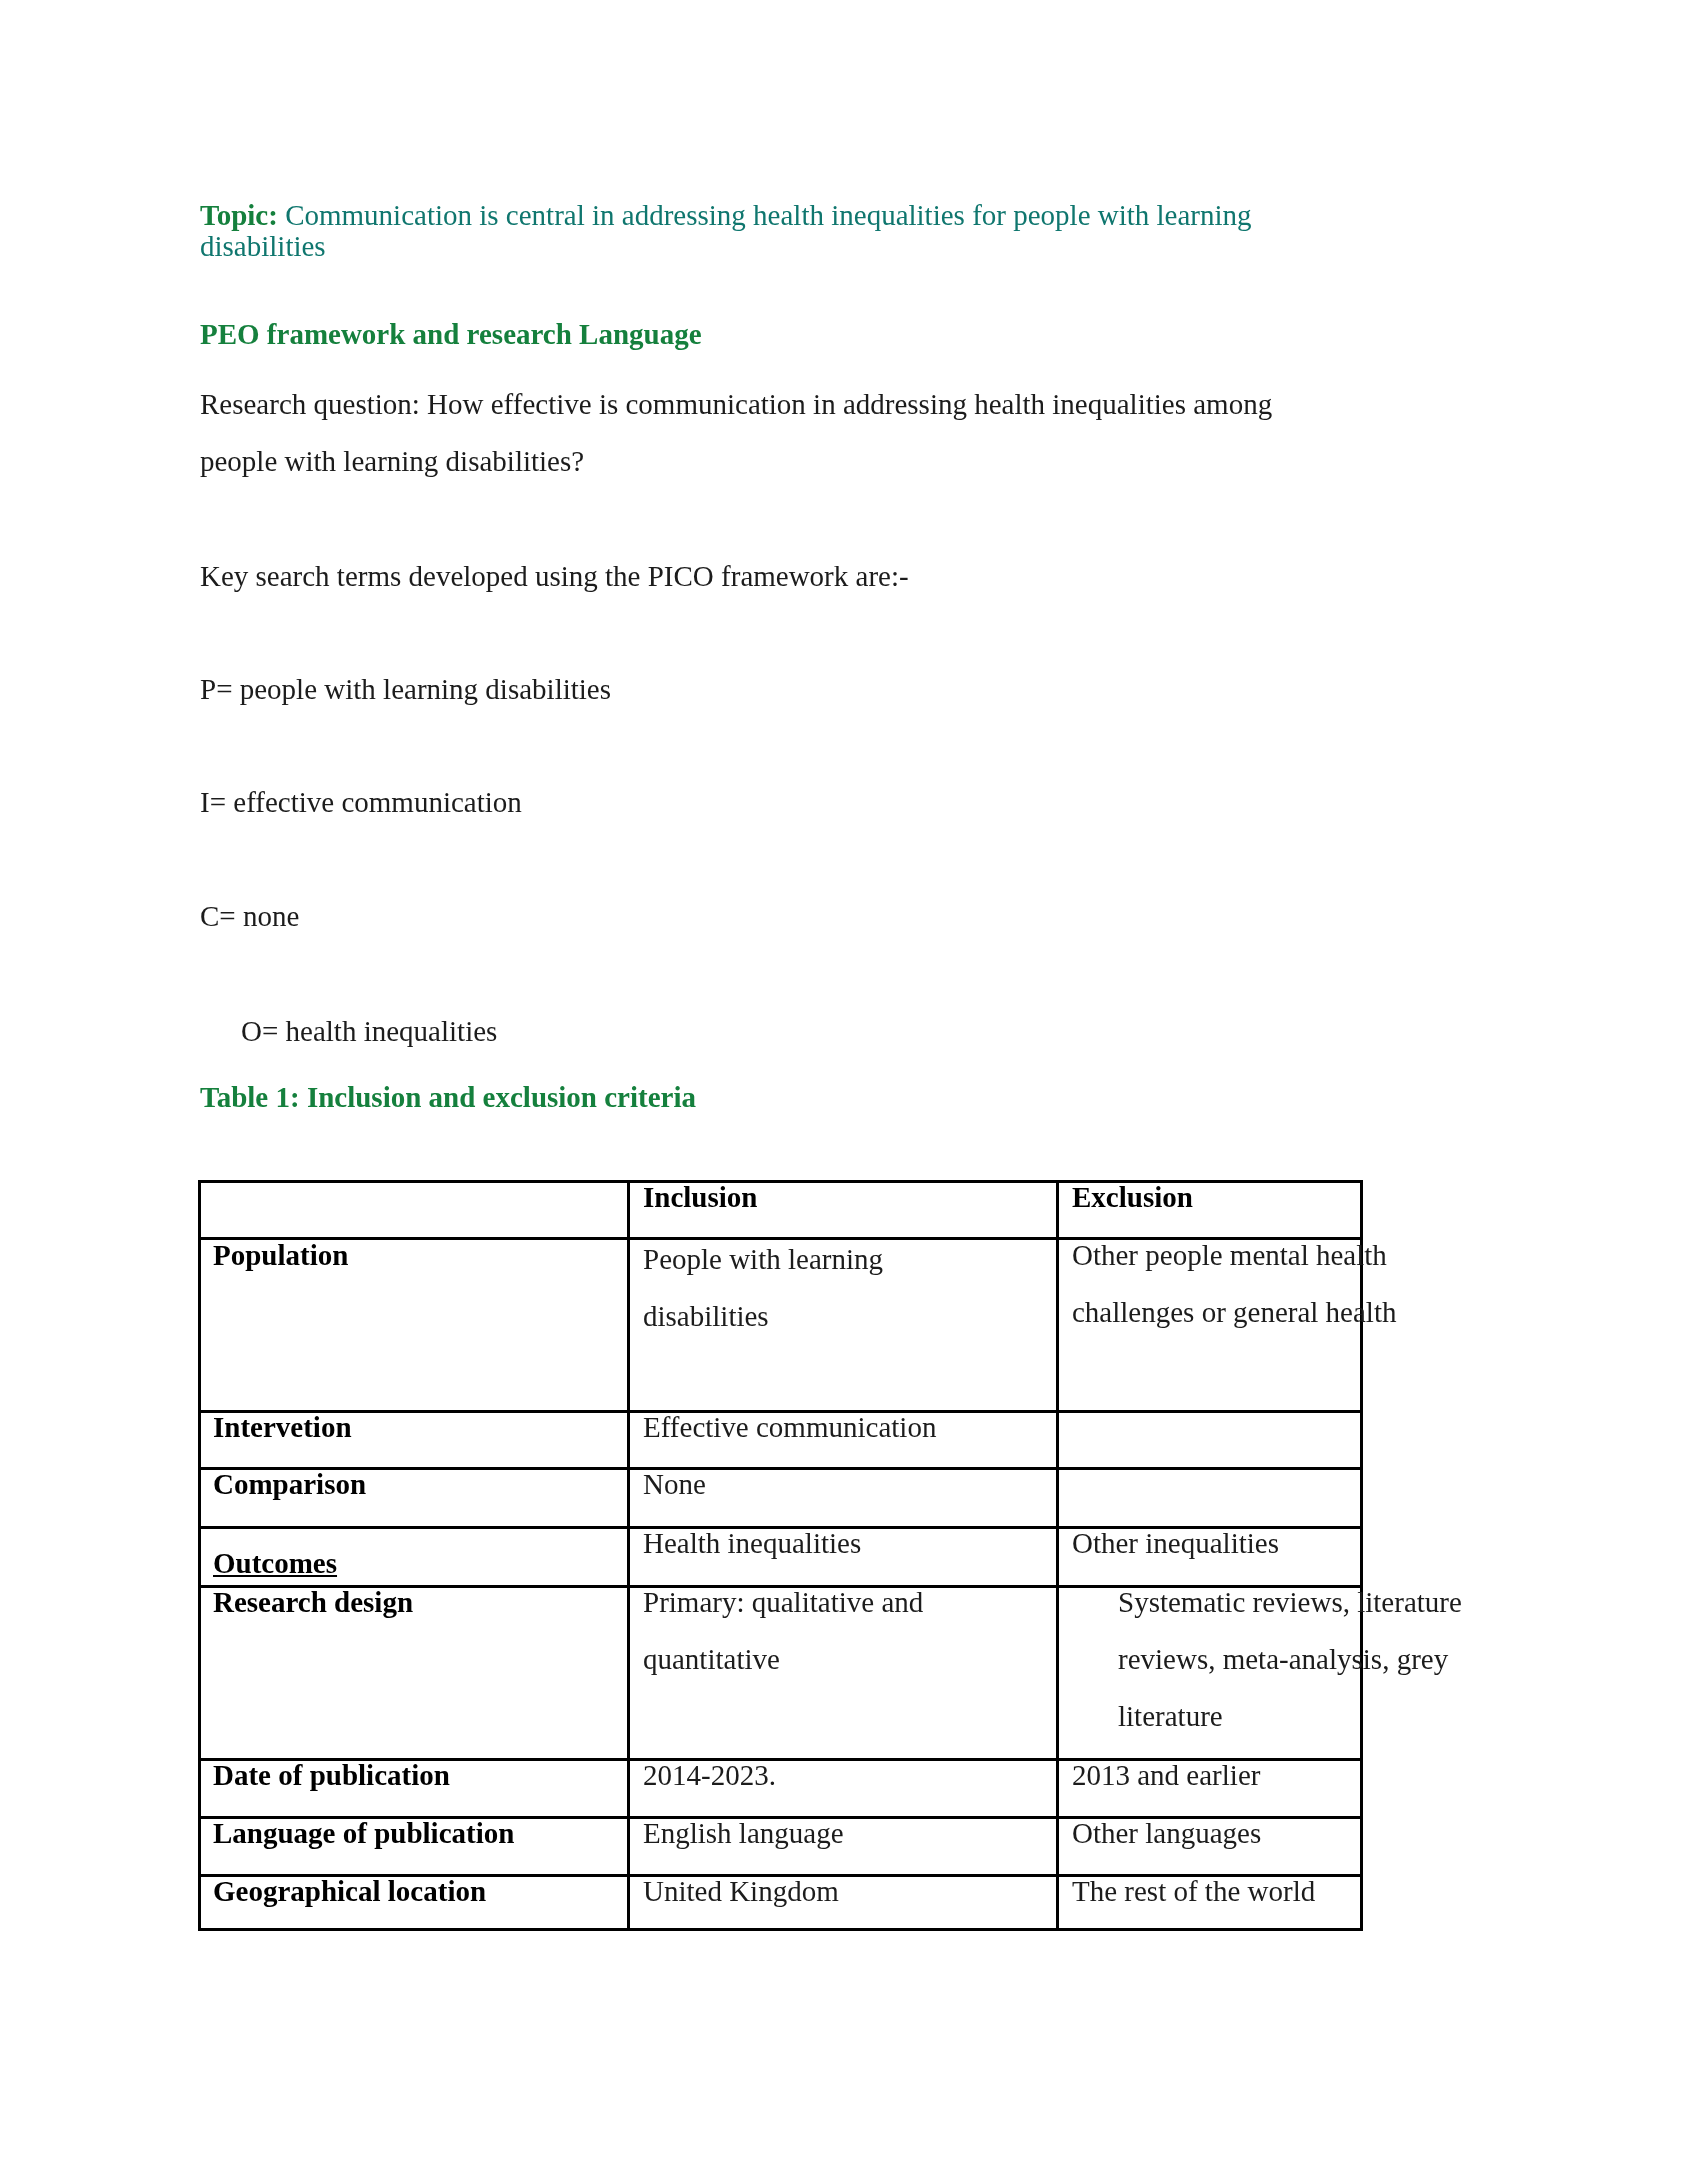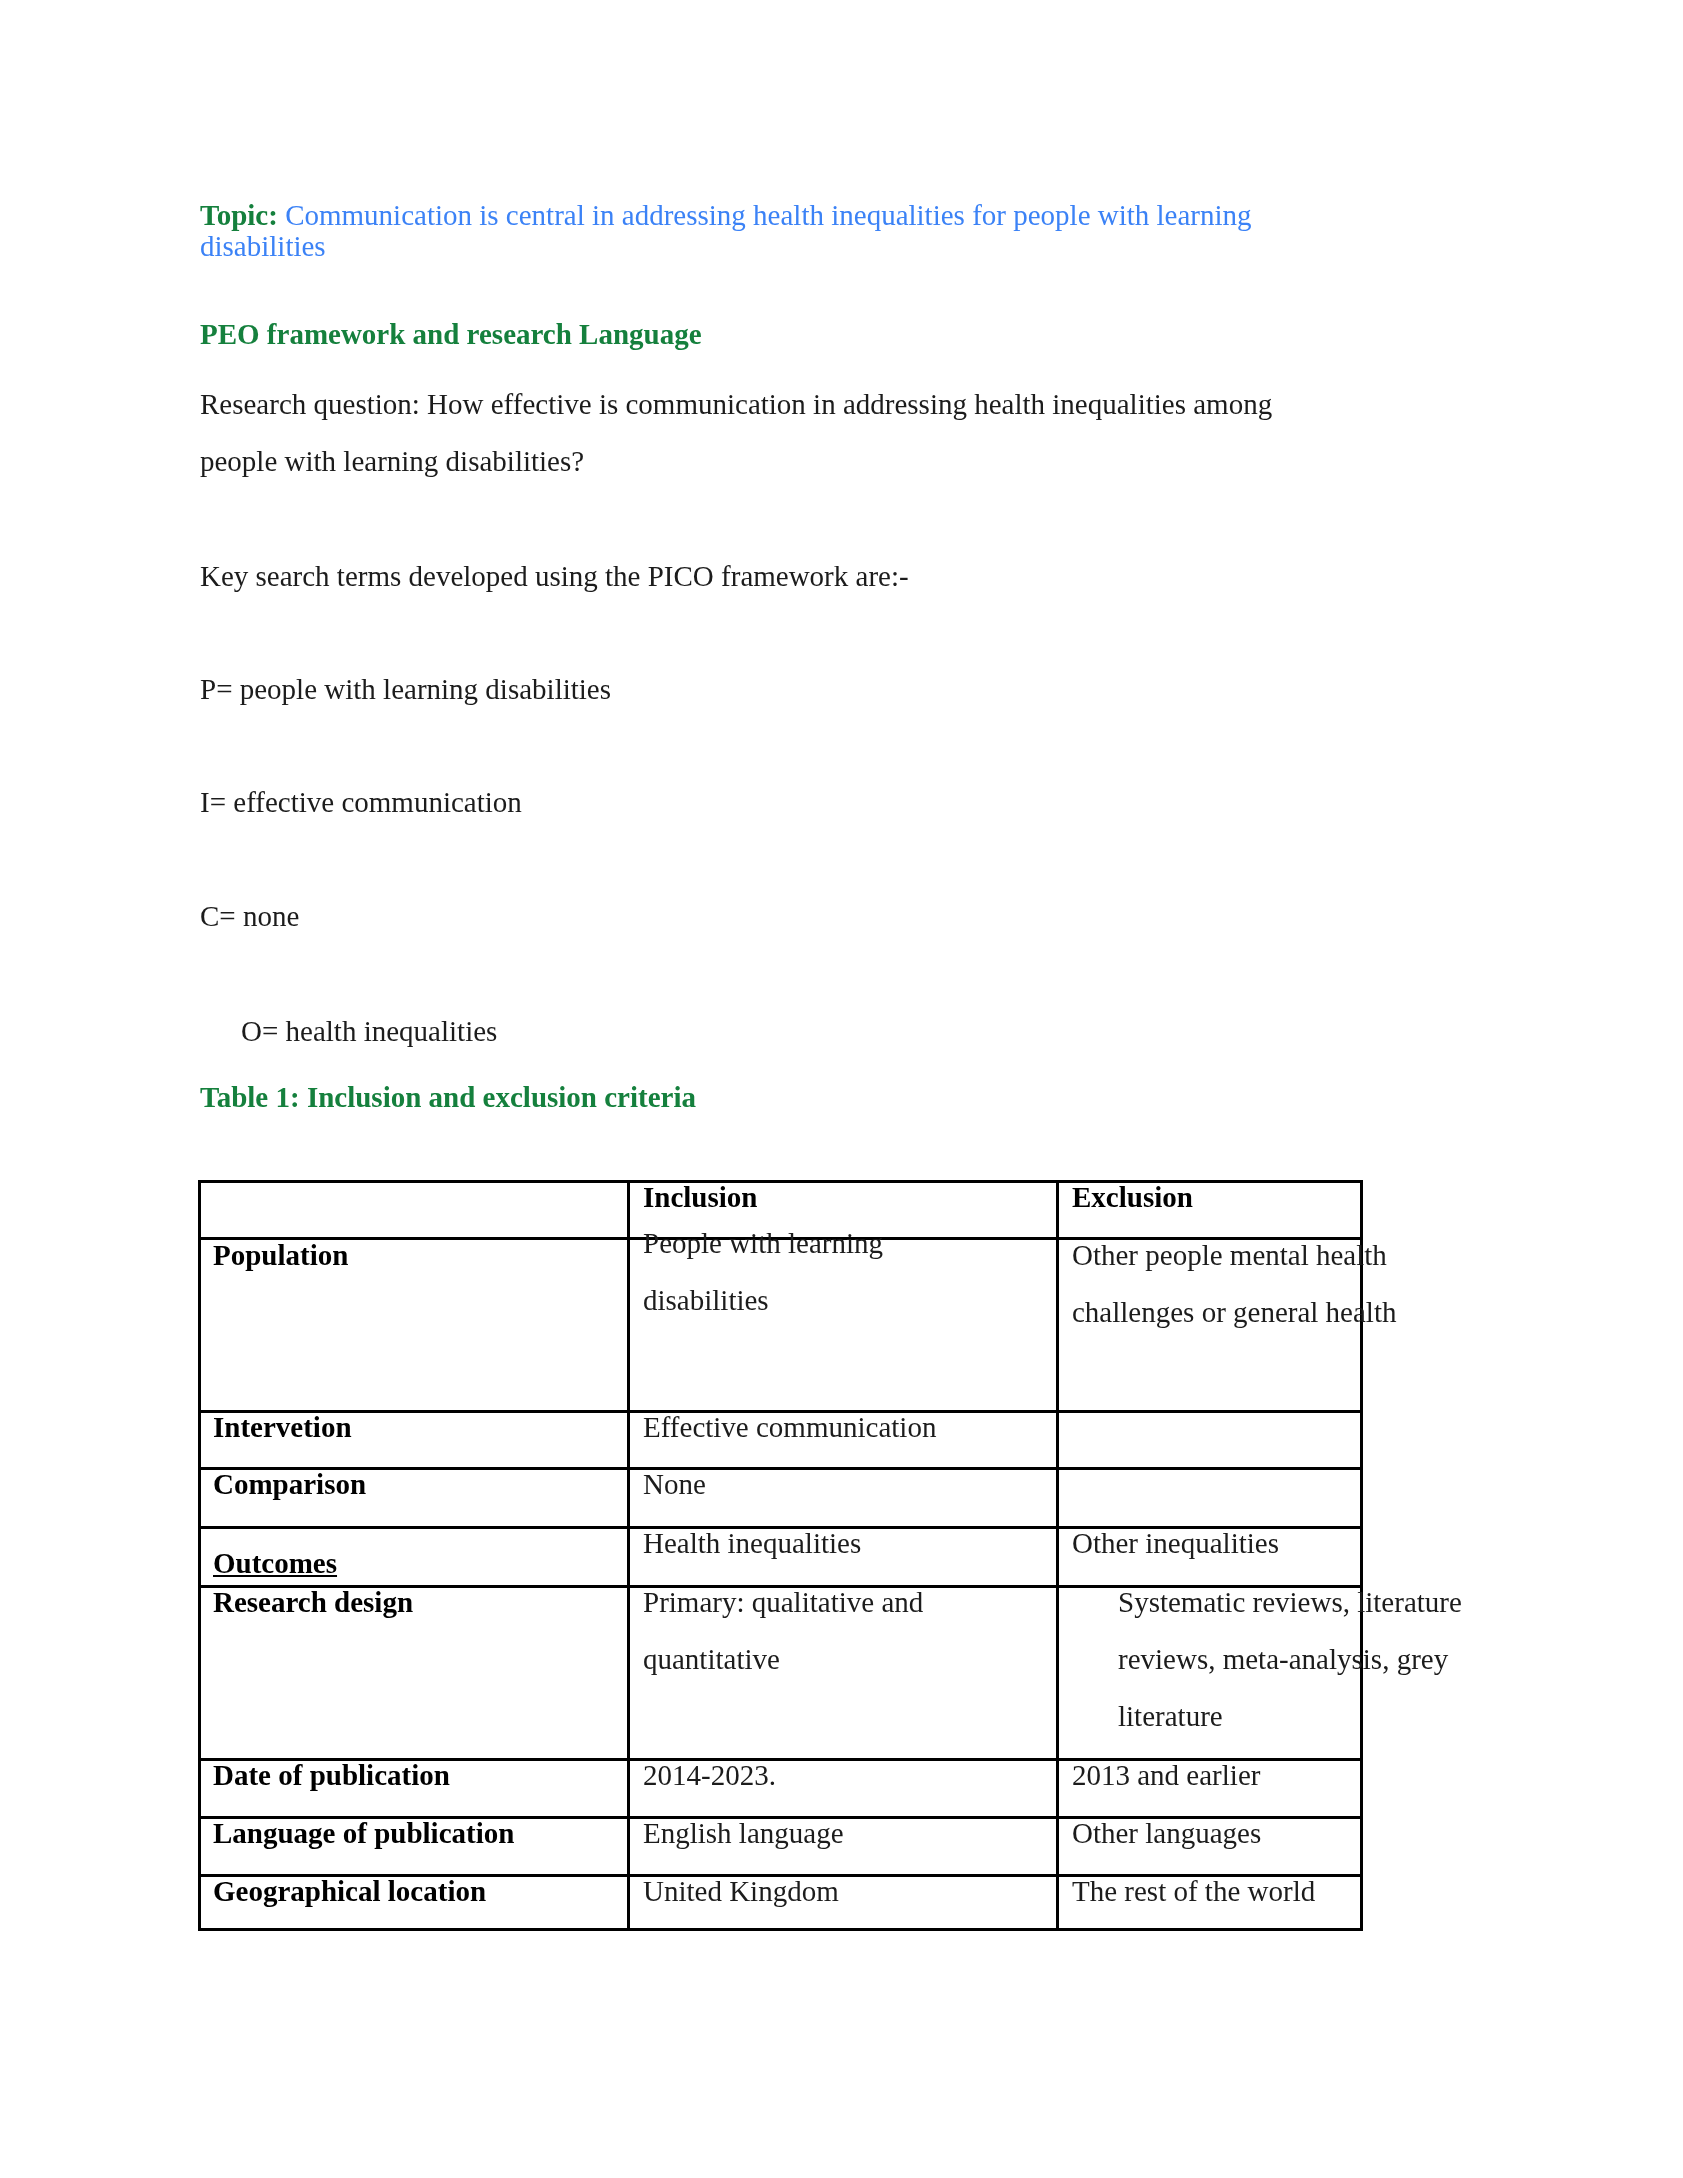--- a/index.html
+++ b/index.html
@@ -1,20 +1,20 @@
 <!DOCTYPE html>
 <html><head>
 <meta charset="utf-8">
 <style>
   html, body { margin: 0; padding: 0; background: #ffffff; }
   body { width: 1683px; height: 2178px; position: relative; overflow: hidden;
          font-family: "Liberation Serif", "DejaVu Serif", serif; color: #1c1c1c; }
   .line { position: absolute; left: 200px; font-size: 29px; line-height: 29px; white-space: nowrap; }
   .b { font-weight: bold; color: #15803d; }
-  .k { color: #3b82f6; }
+  .k { color: #0f766e; }
 
   .tbl { position: absolute; left: 198px; top: 1180px; width: 1165px; height: 751px;
          border: 3px solid #000; box-sizing: border-box; padding-left: 18px; }
   .hline { position: absolute; left: 0; right: 0; height: 0; border-top: 3px solid #000; }
   .vline { position: absolute; top: 0; bottom: 0; width: 0; border-left: 3px solid #000; }
   .cell { position: absolute; font-size: 29px; line-height: 57px; white-space: nowrap; }
   .cell.b { font-weight: bold; color: #000; }
   .cell .l { display: block; height: 57px; line-height: 57px; }
 </style>
 </head>
@@ -64,21 +64,21 @@
   <div class="hline" style="top:691px;"></div>
 
   <div class="vline" style="left:426px;"></div>
   <div class="vline" style="left:855px;"></div>
 
   <div class="cell b" style="left:12px; top:-14px;"></div>
   <div class="cell b" style="left:442px; top:-14px;">Inclusion</div>
   <div class="cell b" style="left:871px; top:-14px;">Exclusion</div>
 
   <div class="cell b" style="left:12px; top:44px;">Population</div>
-  <div class="cell" style="left:442px; top:32px;font-family:Liberation Serif, serif;">
+  <div class="cell" style="left:442px; top:48px;font-family:Liberation Serif, serif;">
     <span class="l">People with learning</span>
     <span class="l">disabilities</span>
   </div>
   <div class="cell" style="left:871px; top:44px;">
     <span class="l">Other people mental health</span>
     <span class="l">challenges or general health</span>
   </div>
 
   <div class="cell b" style="left:12px; top:216px;">Intervetion</div>
   <div class="cell" style="left:442px; top:216px;">Effective communication</div>

